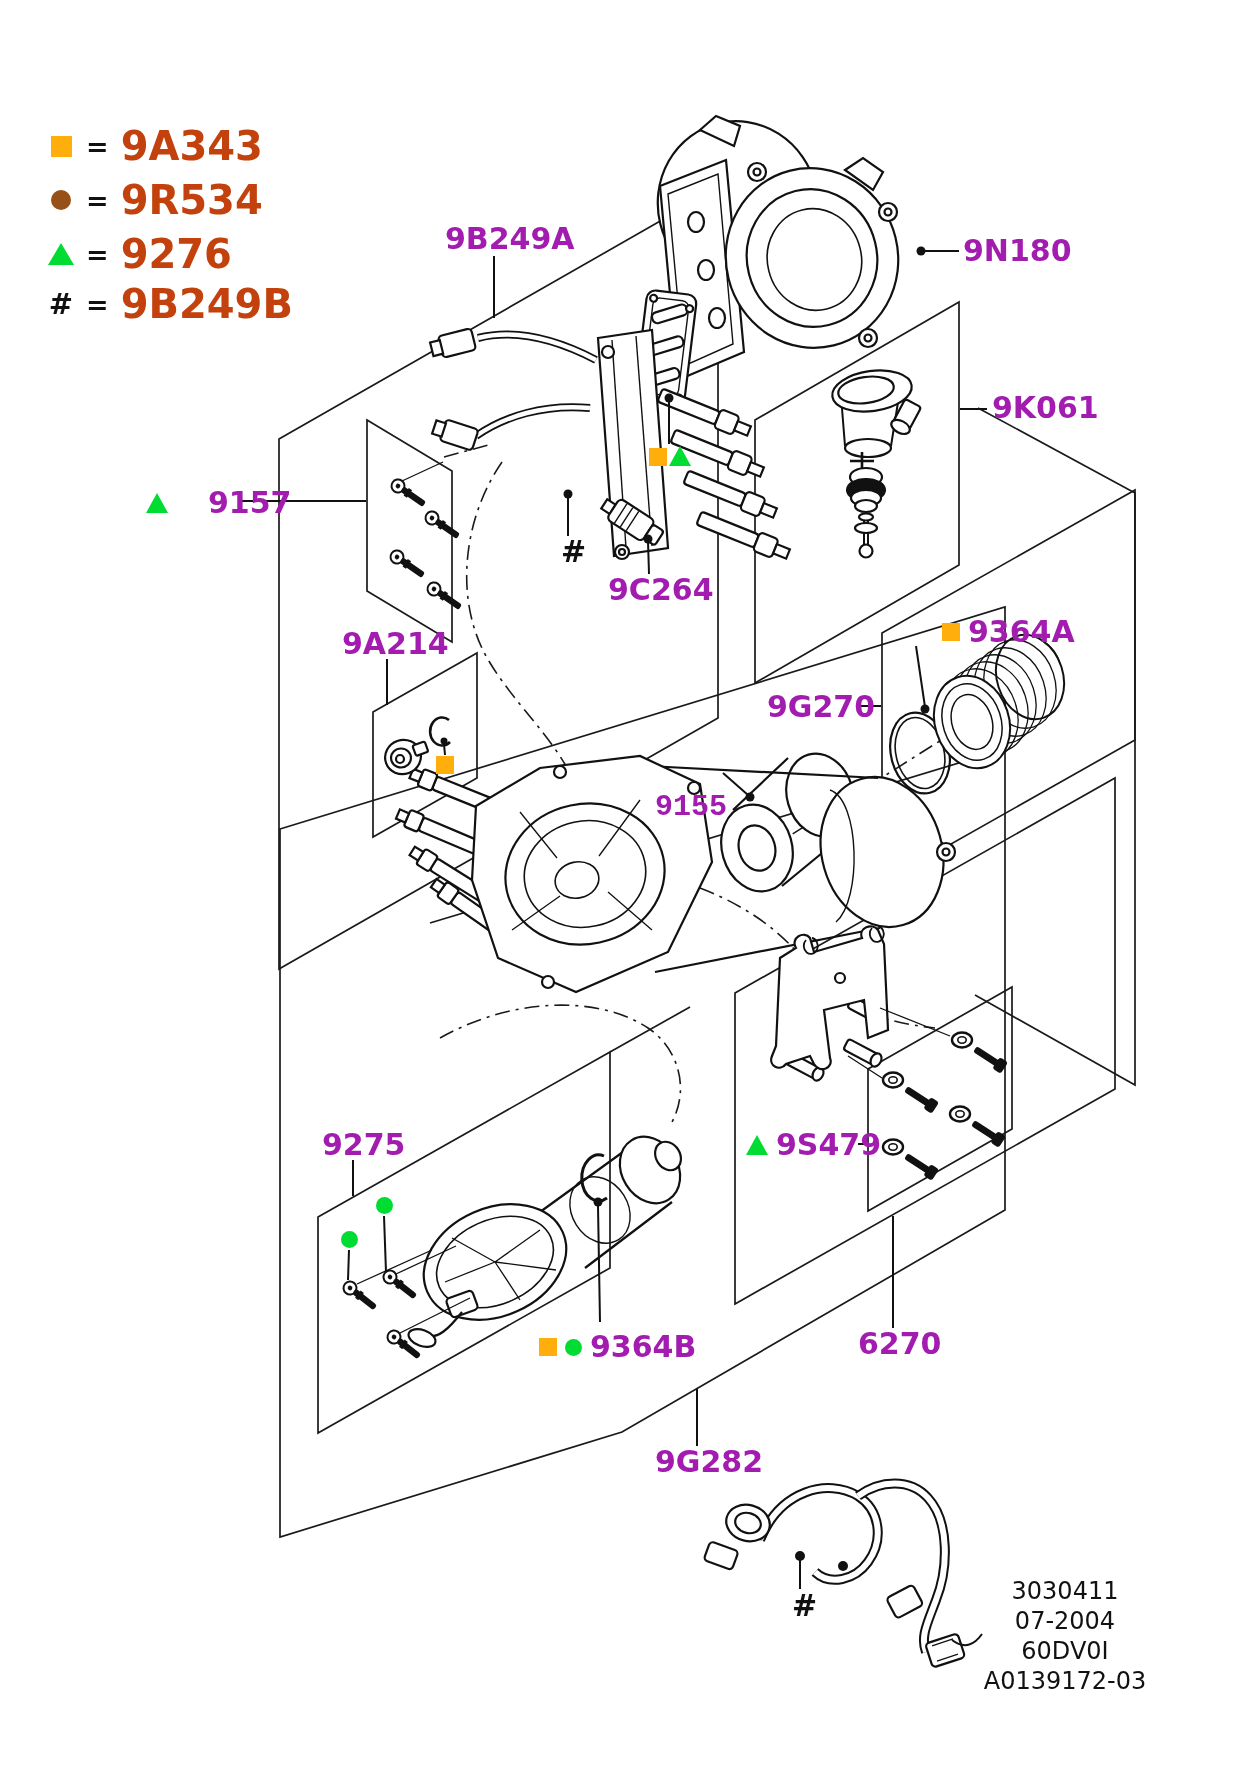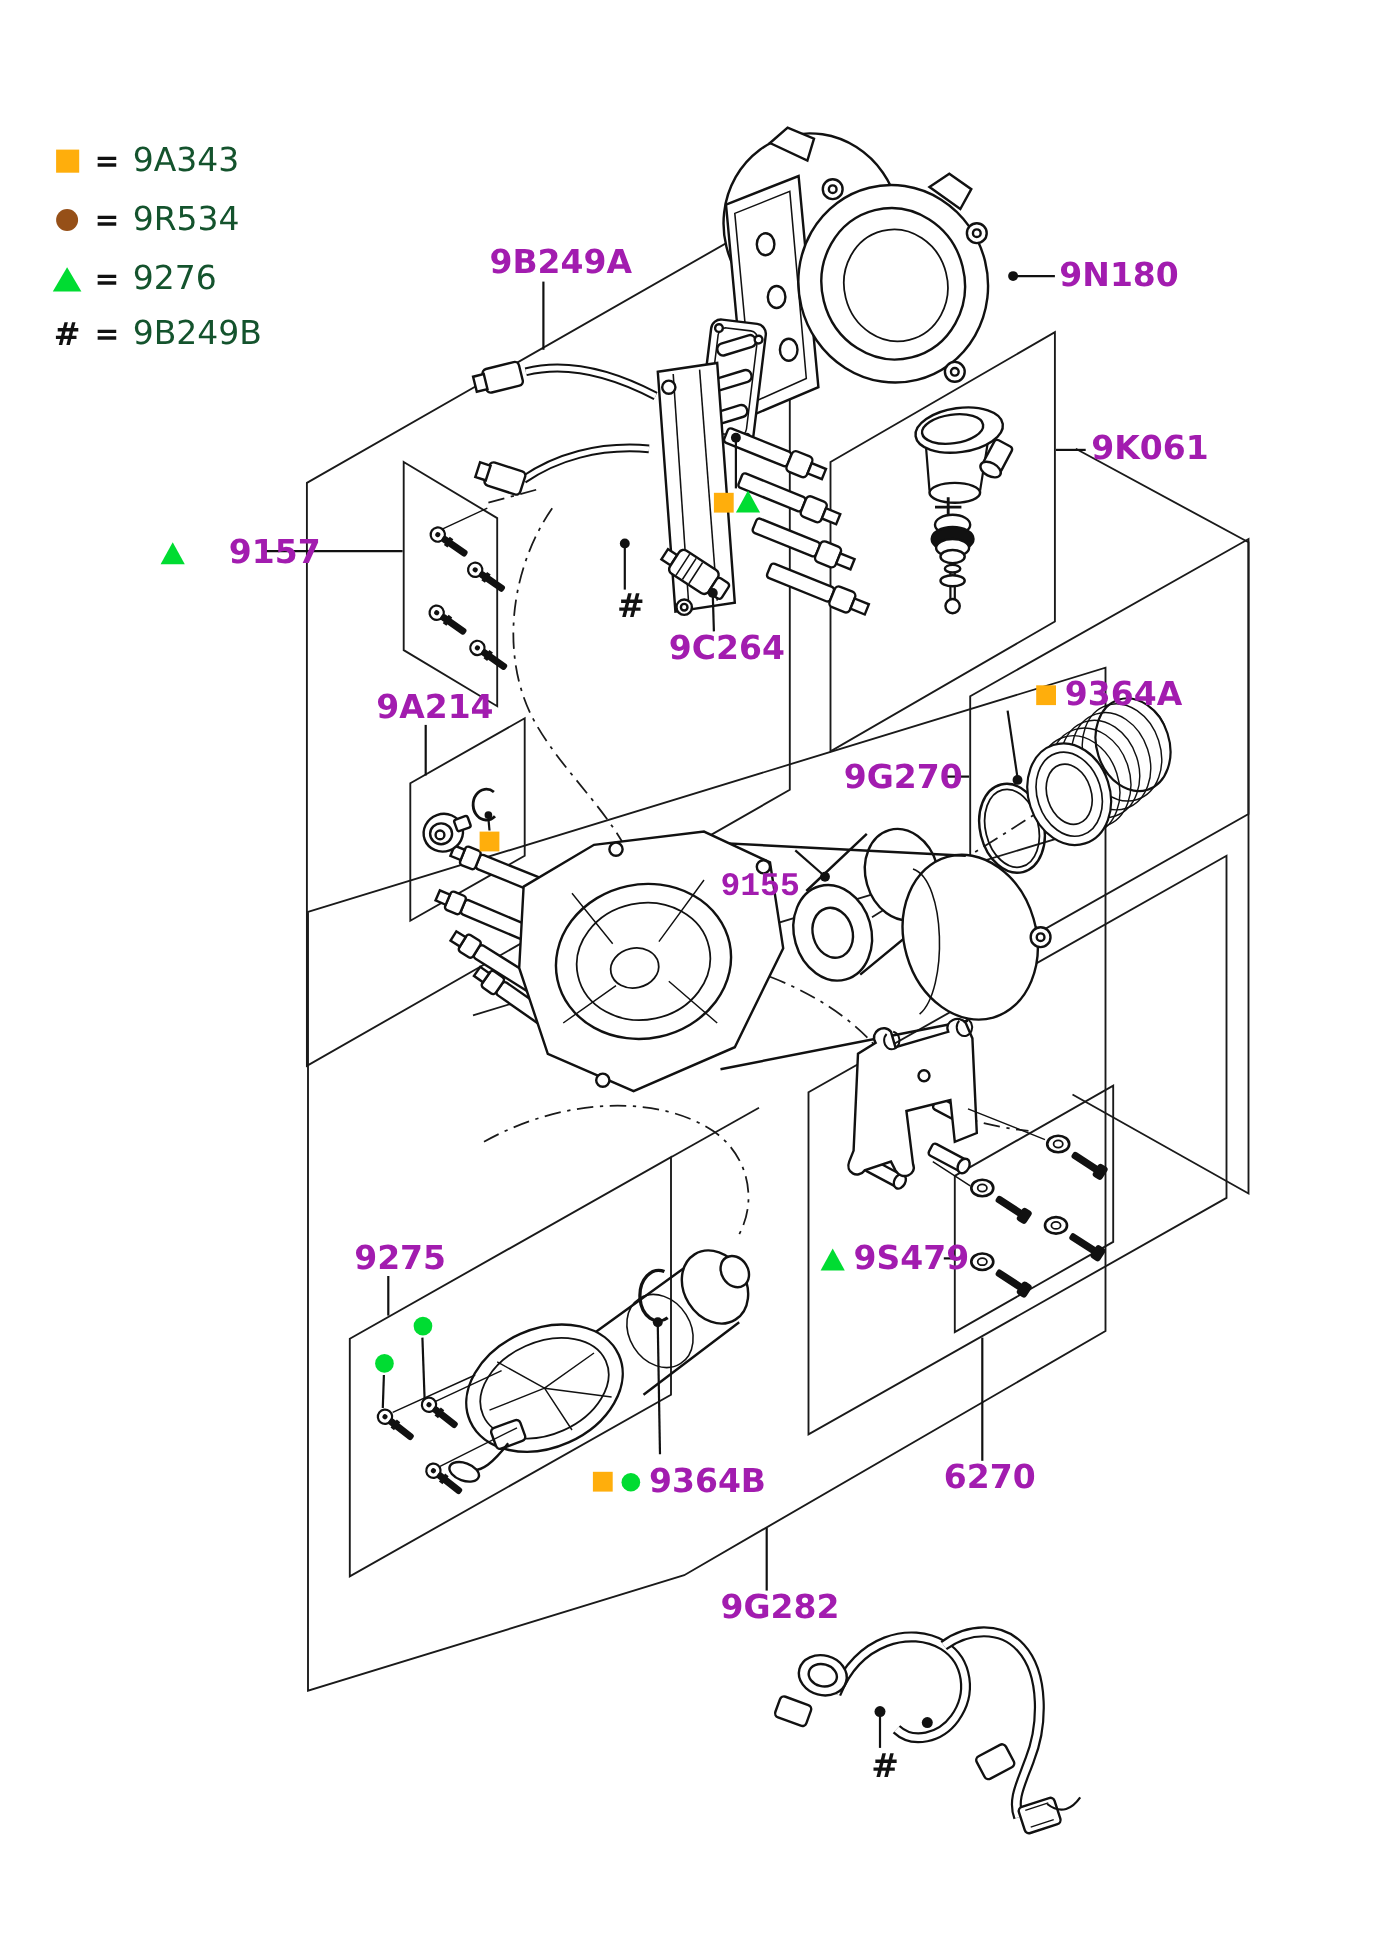--- a/index.html
+++ b/index.html
@@ -11,21 +11,21 @@
   .lblrow{display:flex;align-items:center;gap:8px;}
   .hash{color:#111;font-weight:bold;font-size:30px;line-height:1;}
   .sq{width:18px;height:18px;background:#FFAE0C;display:inline-block;}
   .gdot{width:17px;height:17px;border-radius:50%;background:#00DC32;display:inline-block;}
   .bdot{width:20px;height:20px;border-radius:50%;background:#965018;display:inline-block;}
   .tri{width:0;height:0;border-left:12px solid transparent;border-right:12px solid transparent;
        border-bottom:21px solid #00DC32;display:inline-block;}
   .tri.small{border-left-width:11px;border-right-width:11px;border-bottom-width:20px;}
   .legend-row{position:absolute;left:48px;display:flex;align-items:center;gap:12px;height:26px;}
   .legend-row .eq{color:#111;font-weight:bold;font-size:27px;line-height:1;}
-  .legend-row .code{color:#14532d;font-weight:normal;font-size:30px;line-height:1;}
+  .legend-row .code{color:#c2410c;font-weight:bold;font-size:40px;line-height:1;}
   .legend-sym{width:26px;display:flex;justify-content:center;align-items:center;}
   .legend-sq{width:21px;height:21px;background:#FFAE0C;}
   .legend-tri{width:0;height:0;border-left:13px solid transparent;border-right:13px solid transparent;
               border-bottom:22px solid #00DC32;}
   .legend-hash{color:#111;font-weight:bold;font-size:29px;line-height:1;}
   .plate{color:#111;font-size:24px;line-height:30px;text-align:center;white-space:nowrap;}
   .copyright{color:#111;font-size:26px;text-align:center;white-space:nowrap;}
 </style>
 </head>
 <body>
@@ -438,14 +438,20 @@
 
   <div class="abs hash" style="left:561px;top:537px;">#</div>
   <div class="abs hash" style="left:792px;top:1591px;">#</div>
 
   <div class="abs sq" style="left:649px;top:448px;"></div>
   <div class="abs tri small" style="left:669px;top:446px;"></div>
   <div class="abs sq" style="left:436px;top:756px;"></div>
   <div class="abs gdot" style="left:376px;top:1197px;"></div>
   <div class="abs gdot" style="left:341px;top:1231px;"></div>
 
+  <div class="abs plate" style="left:980px;top:1576px;width:170px;">
+    <div>3030411</div>
+    <div>07-2004</div>
+    <div>60DV0I</div>
+    <div>A0139172-03</div>
+  </div>
 
 </div>
 
 </body></html>

